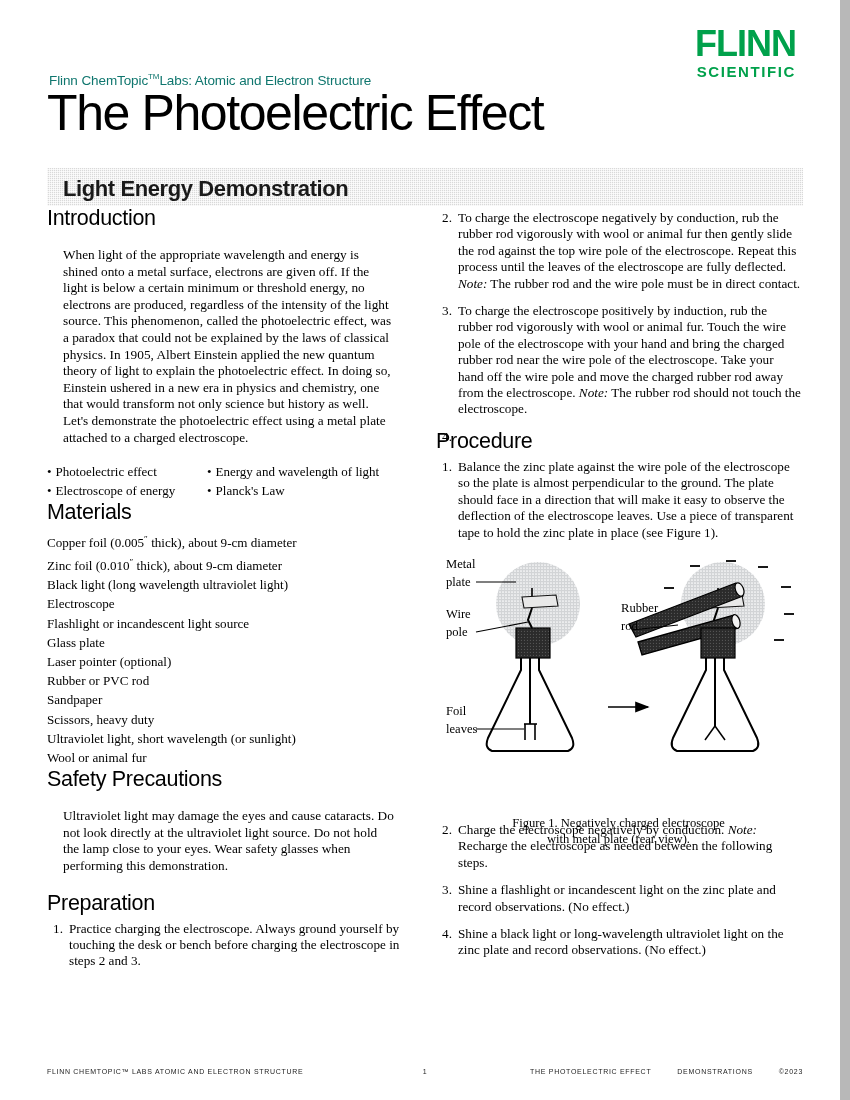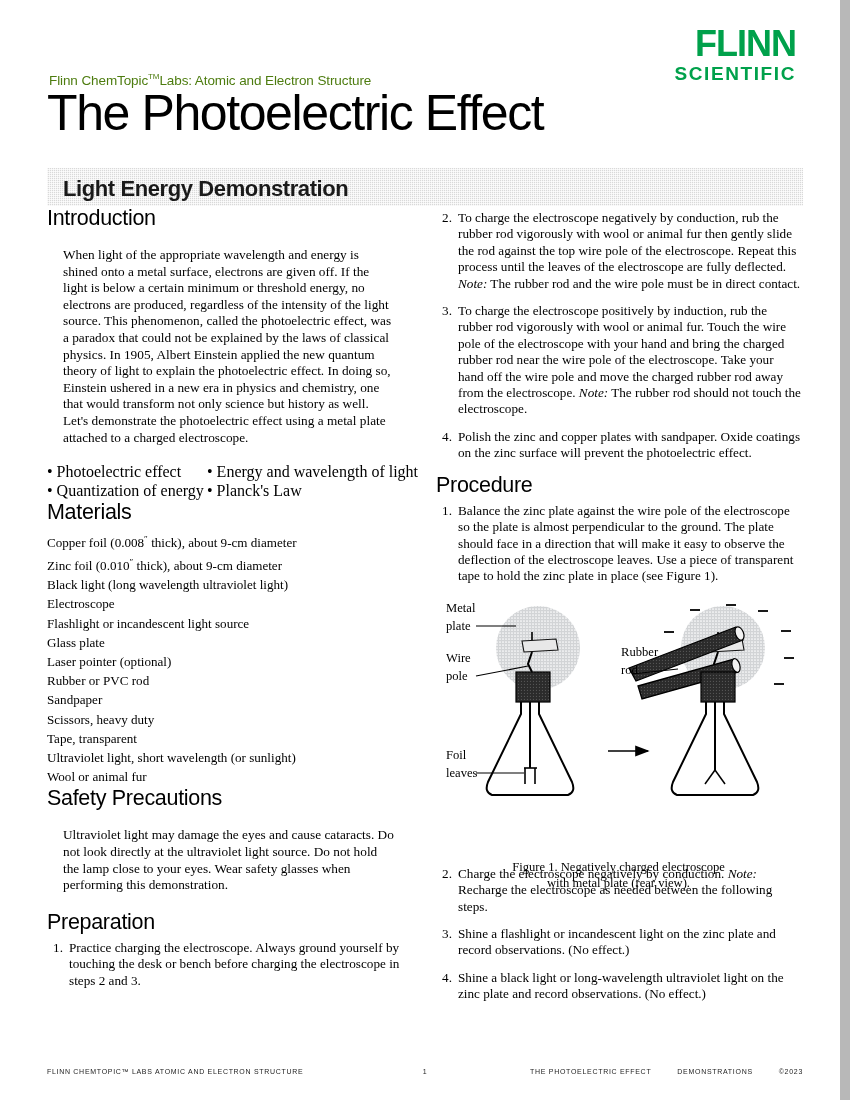--- a/index.html
+++ b/index.html
@@ -30,35 +30,35 @@
     font-family: "Liberation Sans", "DejaVu Sans", sans-serif;
     font-weight: bold;
     font-size: 36px;
     letter-spacing: -1px;
     color: #00a14b;
     display: block;
   }
   .logo-sub {
     font-family: "Liberation Sans", "DejaVu Sans", sans-serif;
     font-weight: bold;
-    font-size: 19px;
+    font-size: 15px;
     letter-spacing: 1.6px;
     color: #00a14b;
     display: block;
     margin-top: 2px;
   }
 
   .kicker {
     position: absolute;
     left: 49px;
     top: 72px;
     font-family: "Liberation Sans", "DejaVu Sans", sans-serif;
     font-size: 13.5px;
     letter-spacing: -0.1px;
-    color: #4d7c0f;
+    color: #0f766e;
     white-space: nowrap;
   }
   .kicker sup { font-size: 8px; vertical-align: super; }
 
   .doc-title {
     position: absolute;
     left: 47px;
     top: 84px;
     font-family: "Liberation Sans", "DejaVu Sans", sans-serif;
     font-size: 50px;
@@ -118,21 +118,21 @@
   }
 
   
   .concepts {
     display: flex;
     margin-top: 2px;
   }
   .concepts .cc { width: 160px; }
   .concepts .cc2 { width: 200px; }
   .bullet {
-    font-size: 16px;
+    font-size: 13px;
     line-height: 19px;
     white-space: nowrap;
   }
   .bullet .dot { margin-right: 4px; }
 
   .matlist { margin-top: 2px; }
   .matitem {
     font-size: 13.1px;
     line-height: 19.2px;
   }
@@ -214,60 +214,59 @@
   </div>
 
   <div class="col col-left">
 
     <h2 class="sec">Introduction</h2>
     <p class="body">When light of the appropriate wavelength and energy is shined onto a metal surface, electrons are given off. If the light is below a certain minimum or threshold energy, no electrons are produced, regardless of the intensity of the light source. This phenomenon, called the photoelectric effect, was a paradox that could not be explained by the laws of classical physics. In 1905, Albert Einstein applied the new quantum theory of light to explain the photoelectric effect. In doing so, Einstein ushered in a new era in physics and chemistry, one that would transform not only science but history as well. Let's demonstrate the photoelectric effect using a metal plate attached to a charged electroscope.</p>
 
     <div class="concepts">
       <div class="cc">
         <div class="bullet"><span class="dot">•</span><span>Photoelectric effect</span></div>
-        <div class="bullet"><span class="dot">•</span><span>Quantization of energy</span></div>
+        <div class="bullet"><span class="dot">•</span><span>Electroscope of energy</span></div>
       </div>
       <div class="cc2">
         <div class="bullet"><span class="dot">•</span><span>Energy and wavelength of light</span></div>
         <div class="bullet"><span class="dot">•</span><span>Planck's Law</span></div>
       </div>
     </div>
 
     <h2 class="sec sec-gap">Materials</h2>
     <div class="matlist" id="materials-list">
-        <div class="matitem"><span>Copper foil (0.008</span><sup>″</sup><span> thick), about 9-cm diameter</span></div>
+        <div class="matitem"><span>Copper foil (0.005</span><sup>″</sup><span> thick), about 9-cm diameter</span></div>
         <div class="matitem"><span>Zinc foil (0.010</span><sup>″</sup><span> thick), about 9-cm diameter</span></div>
         <div class="matitem"><span>Black light (long wavelength ultraviolet light)</span></div>
         <div class="matitem"><span>Electroscope</span></div>
         <div class="matitem"><span>Flashlight or incandescent light source</span></div>
         <div class="matitem"><span>Glass plate</span></div>
         <div class="matitem"><span>Laser pointer (optional)</span></div>
         <div class="matitem"><span>Rubber or PVC rod</span></div>
         <div class="matitem"><span>Sandpaper</span></div>
         <div class="matitem"><span>Scissors, heavy duty</span></div>
-        <div class="matitem"><span>Tape, transparent</span></div>
         <div class="matitem"><span>Ultraviolet light, short wavelength (or sunlight)</span></div>
         <div class="matitem"><span>Wool or animal fur</span></div>
       </div>
 
     <h2 class="sec sec-gap">Safety Precautions</h2>
     <p class="body">Ultraviolet light may damage the eyes and cause cataracts. Do not look directly at the ultraviolet light source. Do not hold the lamp close to your eyes. Wear safety glasses when performing this demonstration.</p>
 
     <h2 class="sec sec-gap">Preparation</h2>
     <ol class="steps" id="prep-steps">
         <li><span class="num">1.</span><span>Practice charging the electroscope. Always ground yourself by touching the desk or bench before charging the electroscope in steps 2 and 3.</span></li>
       </ol>
   </div>
 
   <div class="col col-right">
 
     <ol class="steps" id="prep-steps-cont">
         <li><span class="num">2.</span><span>To charge the electroscope negatively by conduction, rub the rubber rod vigorously with wool or animal fur then gently slide the rod against the top wire pole of the electroscope. Repeat this process until the leaves of the electroscope are fully deflected. </span><span class="ital">Note:</span><span> The rubber rod and the wire pole must be in direct contact.</span></li>
         <li><span class="num">3.</span><span>To charge the electroscope positively by induction, rub the rubber rod vigorously with wool or animal fur. Touch the wire pole of the electroscope with your hand and bring the charged rubber rod near the wire pole of the electroscope. Take your hand off the wire pole and move the charged rubber rod away from the electroscope. </span><span class="ital">Note:</span><span> The rubber rod should not touch the electroscope.</span></li>
-        <li><span class="num">4.</span><span>Polish the zinc and copper plates with sandpaper. Oxide coatings on the zinc surface will prevent the photoelectric effect.</span></li>
+        <li><span class="num">4.</span></li>
       </ol>
 
     <h2 class="sec" style="margin-top:4px">Procedure</h2>
     <ol class="steps" id="proc-steps-1">
         <li><span class="num">1.</span><span>Balance the zinc plate against the wire pole of the electroscope so the plate is almost perpendicular to the ground. The plate should face in a direction that will make it easy to observe the deflection of the electroscope leaves. Use a piece of transparent tape to hold the zinc plate in place (see Figure 1).</span></li>
       </ol>
 
     <div class="figure">
       <svg width="365" height="258" viewBox="0 0 365 258">
         <defs>

